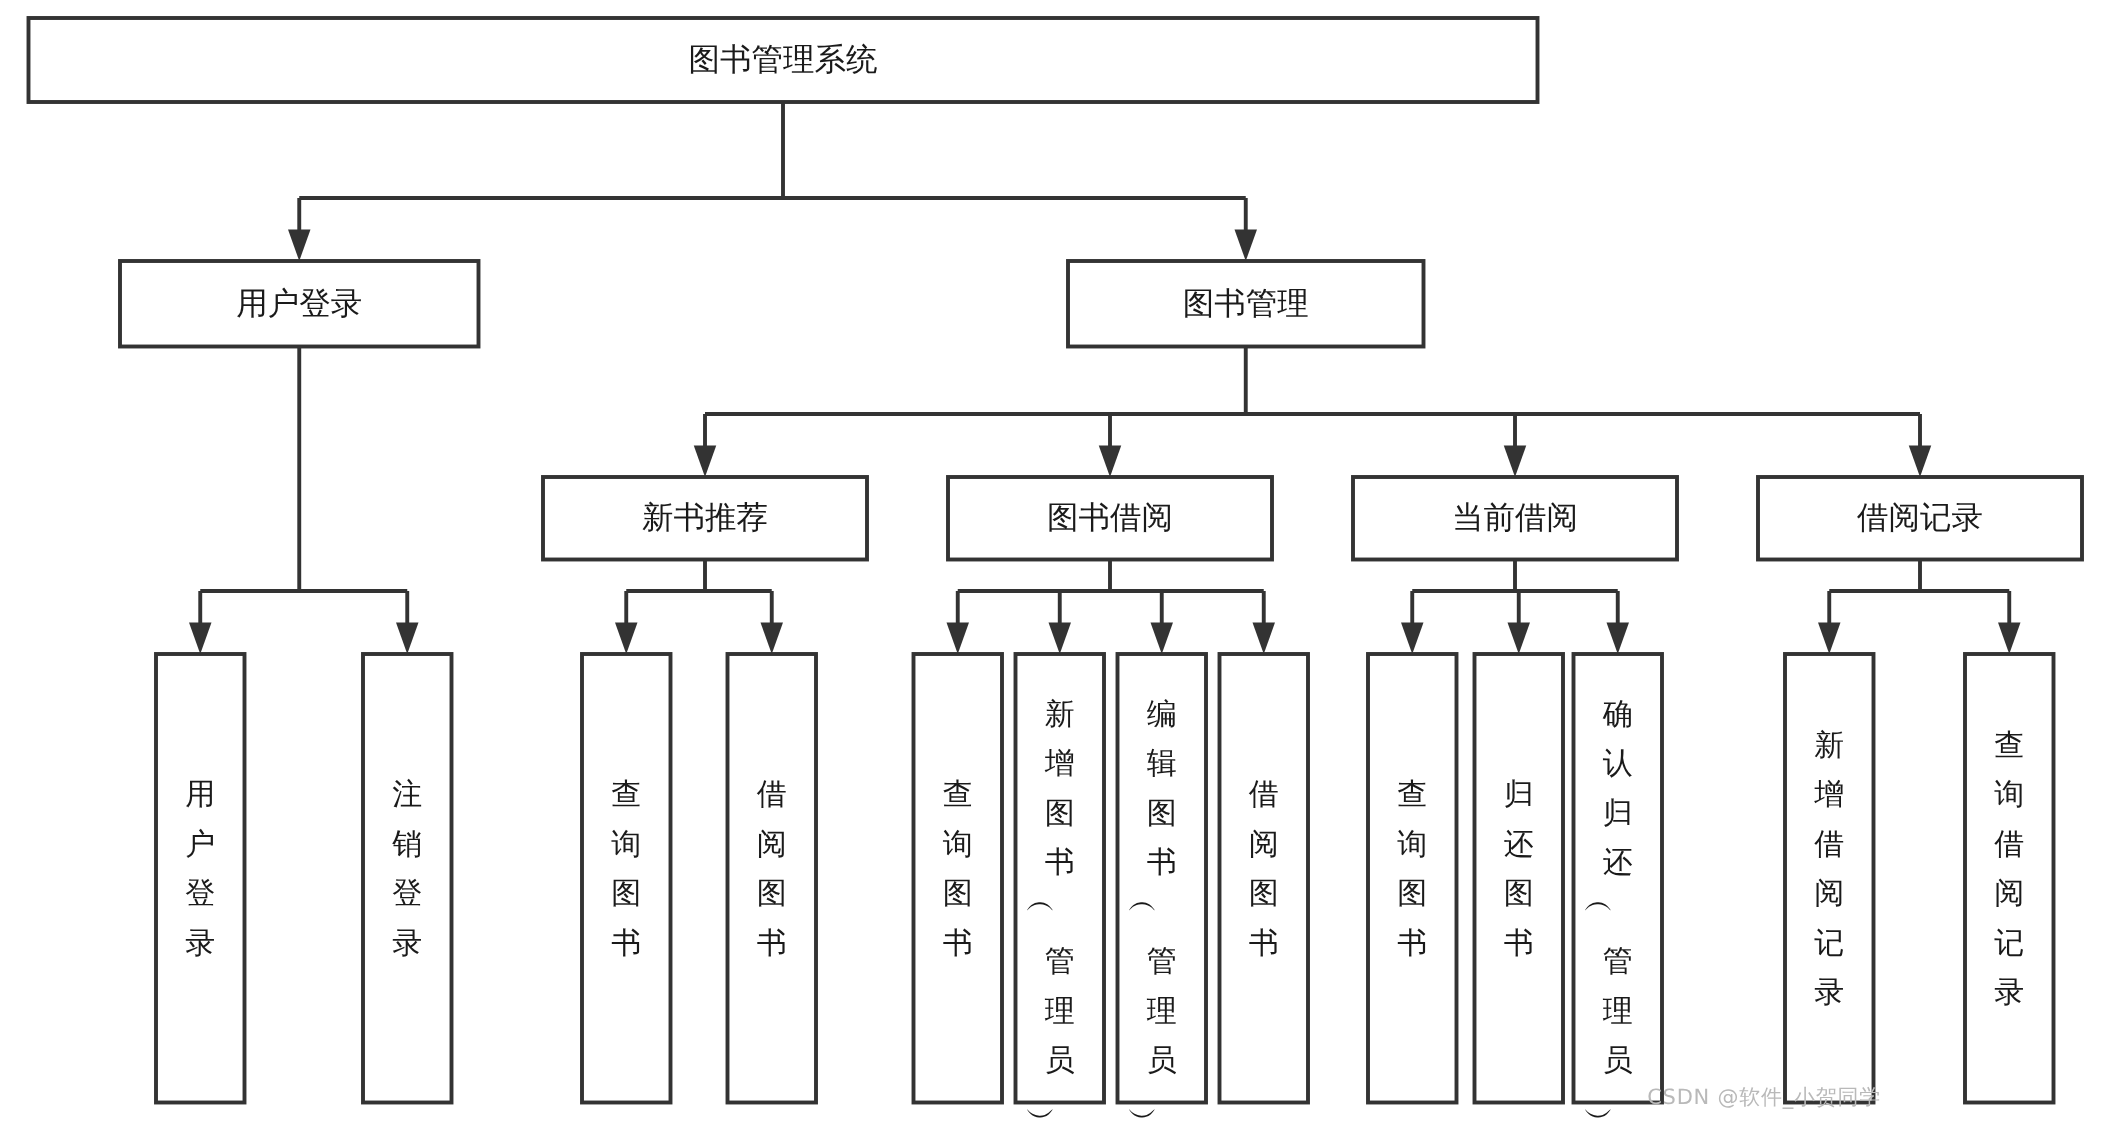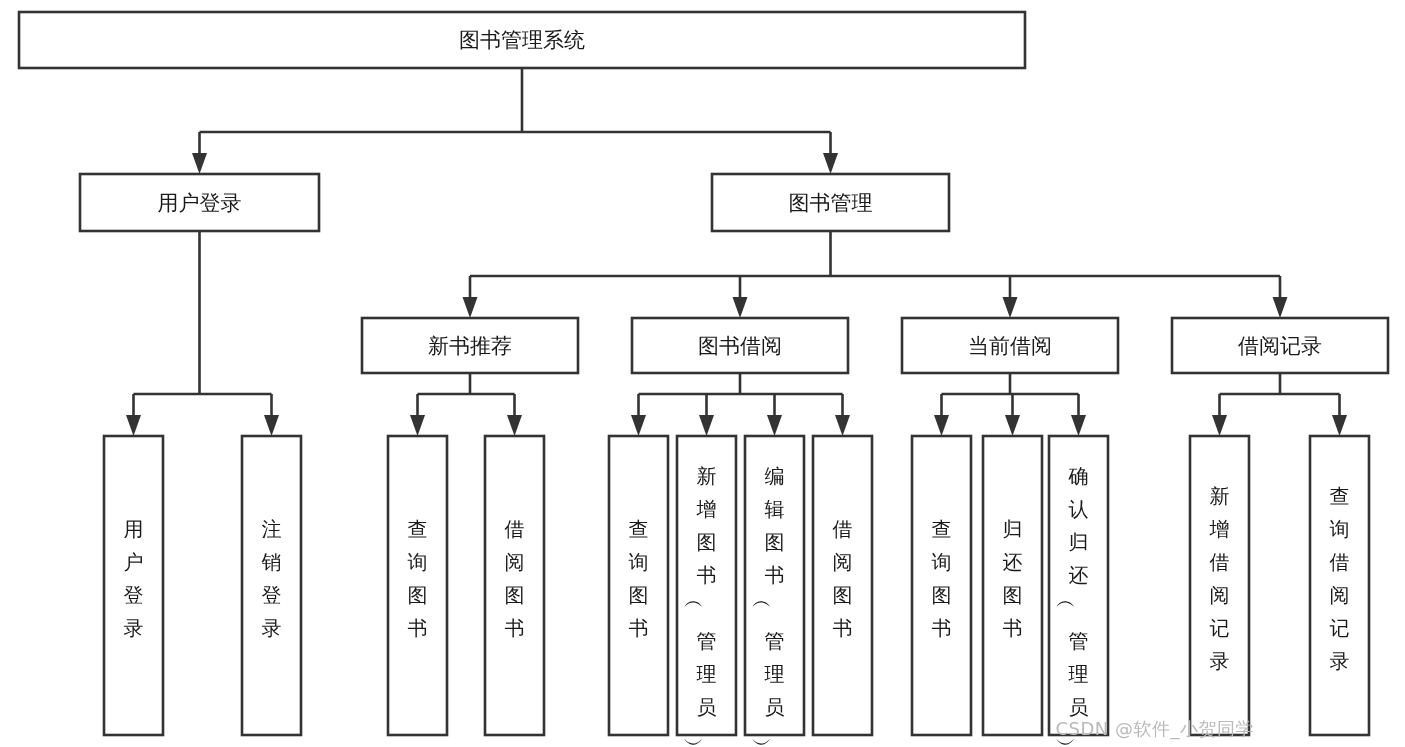--- a/index.html
+++ b/index.html
@@ -54,21 +54,21 @@
     font-family: "DejaVu Sans", "Liberation Sans", sans-serif;
     font-size: 20px;
     fill: #1a1a1a;
     text-anchor: middle;
   }
   .watermark {
     position: absolute;
     right: 10px;
     bottom: 6px;
     font-family: "DejaVu Sans", "Liberation Sans", sans-serif;
-    font-size: 18px;
+    font-size: 14px;
     color: #b9b9b9;
     letter-spacing: 0.5px;
     white-space: nowrap;
     user-select: none;
   }
 </style>
 </head>
 <body>
 
 <div id="diagram-root">

